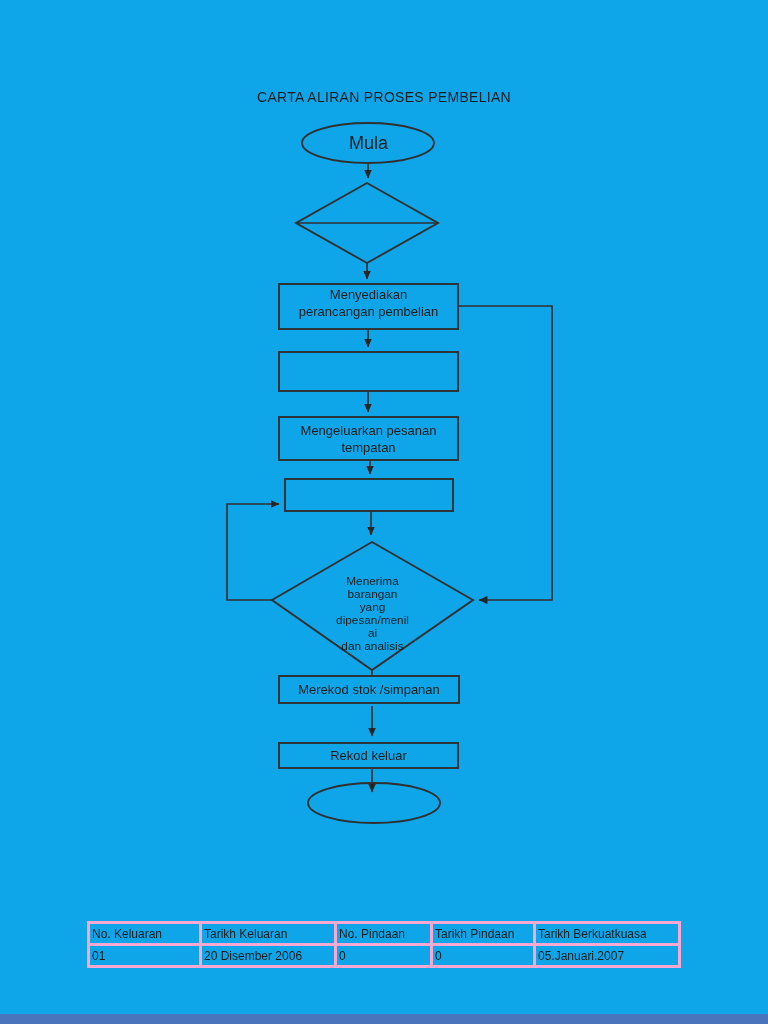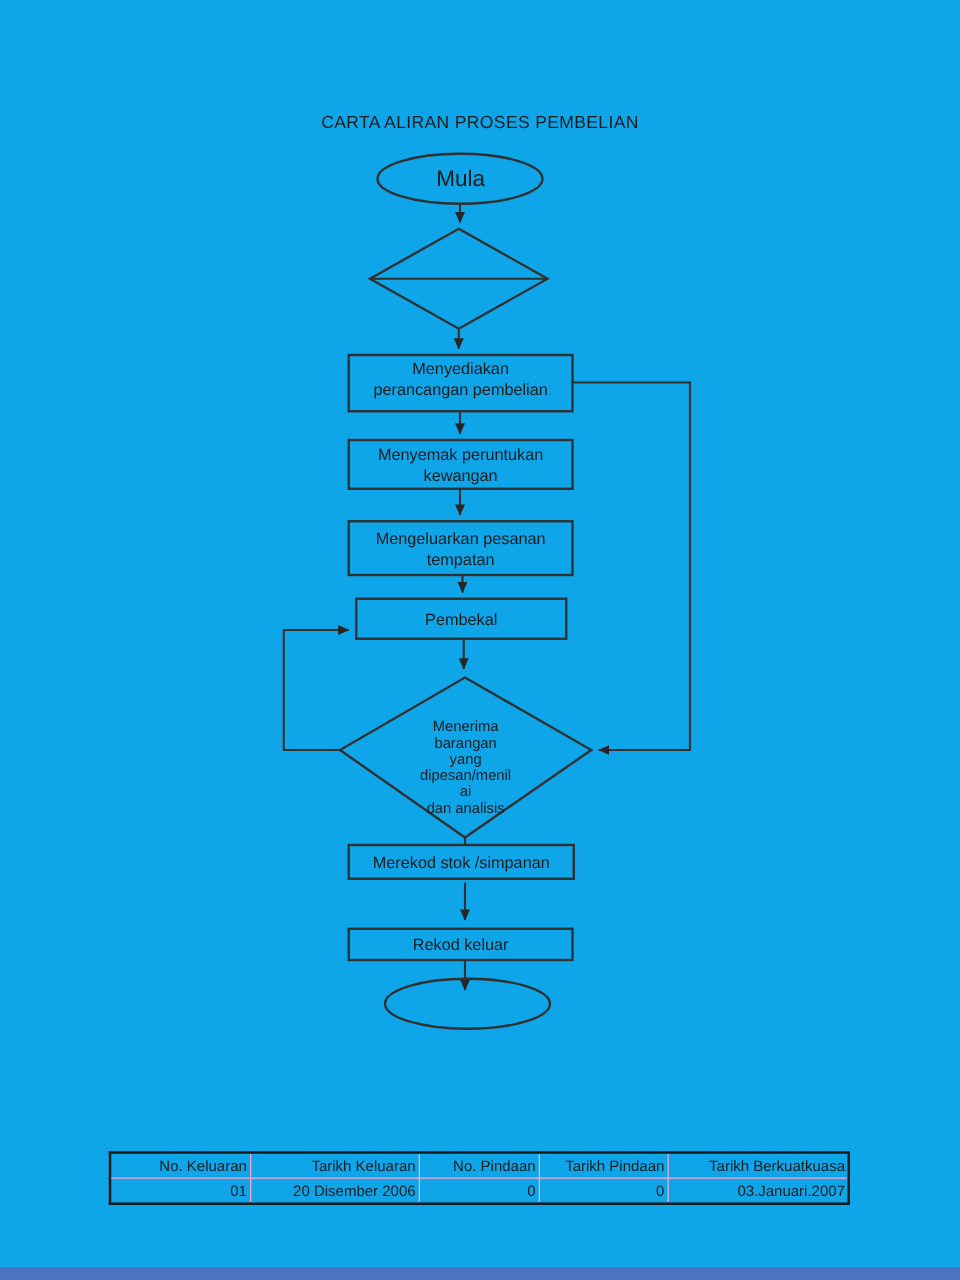--- a/index.html
+++ b/index.html
@@ -26,21 +26,21 @@
   .label.dec2{
     align-items:flex-start;font-size:11.8px;line-height:13px;padding-top:33px;
     box-sizing:border-box;
   }
   table.rev{
     position:absolute;left:87px;top:921px;width:591px;
     border-collapse:collapse;table-layout:fixed;
     font-size:12px;color:#1c1c1c;
   }
   table.rev td,table.rev th{
-    border:1px solid #f9a8d4;text-align:right;vertical-align:middle;
+    border:3px solid #f9a8d4;text-align:left;vertical-align:middle;
     height:19px;padding:0 2px;font-weight:normal;overflow:hidden;
   }
   table.rev{border:2px solid #1a1a1a;}
   .footer-bar{position:absolute;left:0;top:1014px;width:768px;height:10px;}
 </style>
 </head>
 <body>
 
 <div class="page">
 
@@ -96,27 +96,24 @@
 
     <path class="conn" d="M372,768 V792" marker-end="url(#ah)"></path>
   </svg>
 
   <div class="label term" style="left:302px;top:123px;width:133px;height:40px;">Mula</div>
 
 
   <div class="label" style="left:279px;top:284px;width:179px;height:37px;">Menyediakan
 perancangan pembelian</div>
 
-  <div class="label" style="left:279px;top:352px;width:179px;height:39px;">Menyemak peruntukan
-kewangan</div>
 
   <div class="label" style="left:279px;top:417px;width:179px;height:43px;">Mengeluarkan pesanan
 tempatan</div>
 
-  <div class="label" style="left:285px;top:479px;width:168px;height:32px;">Pembekal</div>
 
   <div class="label dec2" style="left:272px;top:542px;width:201px;height:128px;">Menerima
 barangan
 yang
 dipesan/menil
 ai
 dan analisis</div>
 
   <div class="label" style="left:279px;top:743px;width:179px;height:25px;">Rekod keluar</div>
 
@@ -137,20 +134,20 @@
         <th>Tarikh Keluaran</th>
         <th>No. Pindaan</th>
         <th>Tarikh Pindaan</th>
         <th>Tarikh Berkuatkuasa</th>
       </tr>
       <tr>
         <td>01</td>
         <td>20 Disember 2006</td>
         <td>0</td>
         <td>0</td>
-        <td>03.Januari.2007</td>
+        <td>05.Januari.2007</td>
       </tr>
     </tbody>
   </table>
 
   <div class="footer-bar" style="background-color: rgb(74, 117, 189);"></div>
 
 </div>
 
 </body></html>

